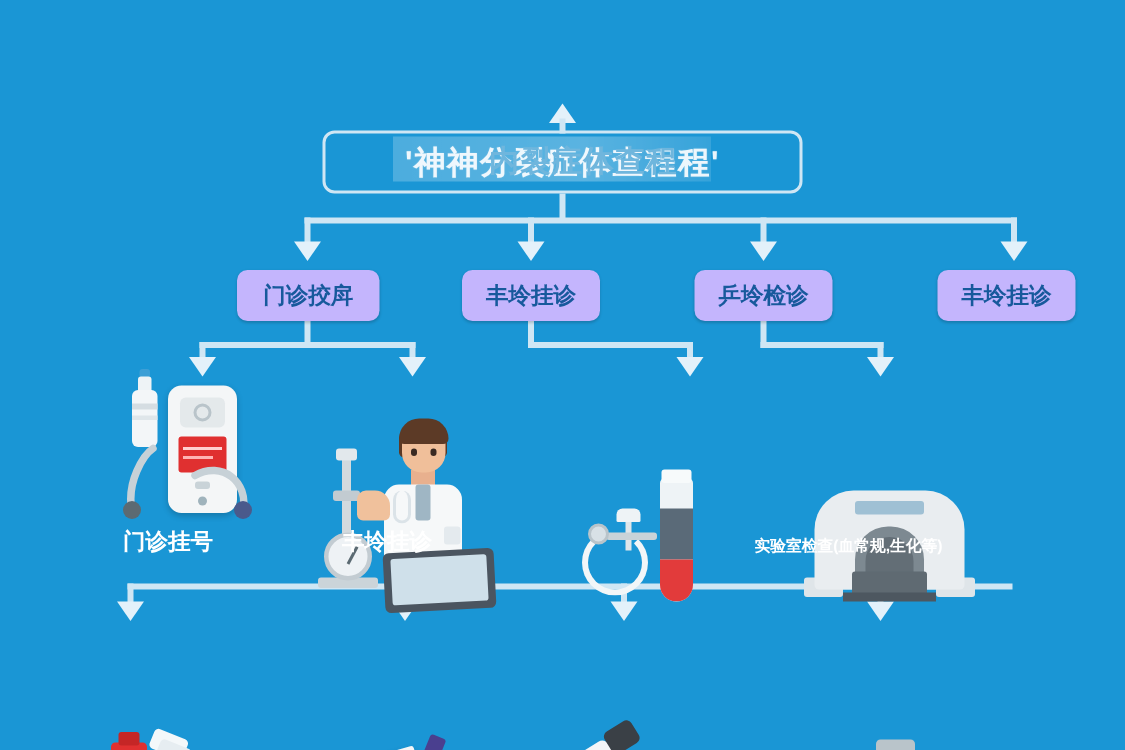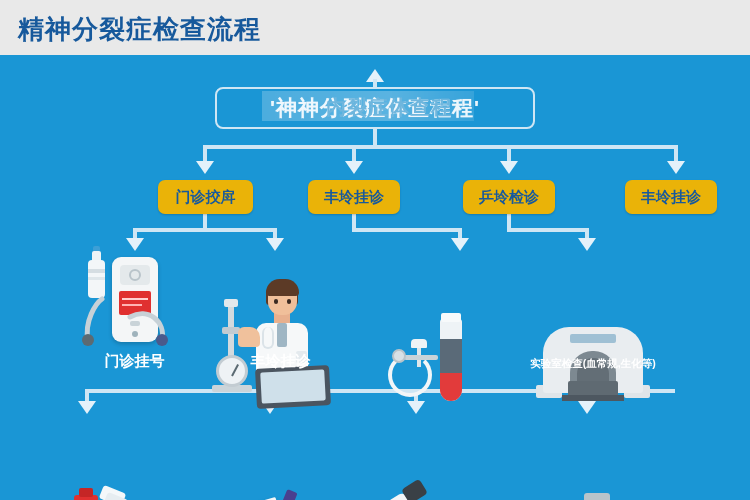--- a/index.html
+++ b/index.html
@@ -54,21 +54,21 @@
     position:absolute;left:262px;top:38px;width:254px;height:28px;
     display:flex;align-items:center;justify-content:center;
     font-size:20px;font-weight:bold;color:#6fb6dd;
     letter-spacing:1px;white-space:nowrap;overflow:hidden;
     pointer-events:none;
   }
 
   
   .l2{
     position:absolute;top:125px;height:34px;
-    background:#eab308;border-radius:7px;
+    background:#c4b5fd;border-radius:7px;
     display:flex;align-items:center;justify-content:center;
     box-shadow:0 1px 2px rgba(0,0,0,.18);
   }
   .l2-text{font-size:15px;font-weight:bold;color:#17599c;white-space:nowrap;}
   #l2-0{left:158px;width:95px;}
   #l2-1{left:308px;width:92px;}
   #l2-2{left:463px;width:92px;}
   #l2-3{left:625px;width:92px;}
 
   
@@ -76,21 +76,21 @@
   .arw{
     position:absolute;width:0;height:0;
     border-left:9px solid transparent;border-right:9px solid transparent;
   }
   .arw.down{border-top:13px solid #e3f1fa;}
   .arw.up{border-bottom:13px solid #e3f1fa;}
 
   
   .ic-label{
     position:absolute;font-weight:bold;color:#ffffff;white-space:nowrap;
-    text-align:center;
+    text-align:left;
   }
   .ic-label.big{font-size:15px;}
   .ic-label.small{font-size:10.5px;}
 
   
   .art{position:absolute;}
 
   
   .dev-body{left:112px;top:202px;width:46px;height:85px;background:#f4f6f7;border-radius:9px;box-shadow:0 2px 4px rgba(0,0,0,.2);}
   .dev-screen{left:120px;top:210px;width:30px;height:20px;background:#e4e9eb;border-radius:4px;}
@@ -165,23 +165,20 @@
   .pen{left:281px;top:435px;width:11px;height:32px;background:#4a3f8f;transform:rotate(22deg);border-radius:2px;}
   .mic-tube{left:392px;top:440px;width:27px;height:52px;background:#f3f6f8;border-radius:5px;transform:rotate(-32deg);}
   .mic-eye{left:404px;top:428px;width:21px;height:17px;background:#3a4046;border-radius:4px;transform:rotate(-32deg);}
   .cb-clip{left:584px;top:438px;width:26px;height:11px;background:#b9c4ca;border-radius:3px;}
 </style>
 </head>
 <body>
 
 <div id="app">
 
-  <div class="header">
-    <div class="header-title">精神分裂症检查流程</div>
-  </div>
   <div class="header-rule"></div>
 
   <div class="canvas">
 
     <div class="ln" style="left:373px;top:74px;width:4px;height:18px;"></div>
     <div class="arw up" style="left:366px;top:14px;"></div>
     <div class="ln" style="left:373px;top:24px;width:4px;height:10px;"></div>
 
     <div class="ln" style="left:203px;top:90px;width:475px;height:4px;"></div>
 

